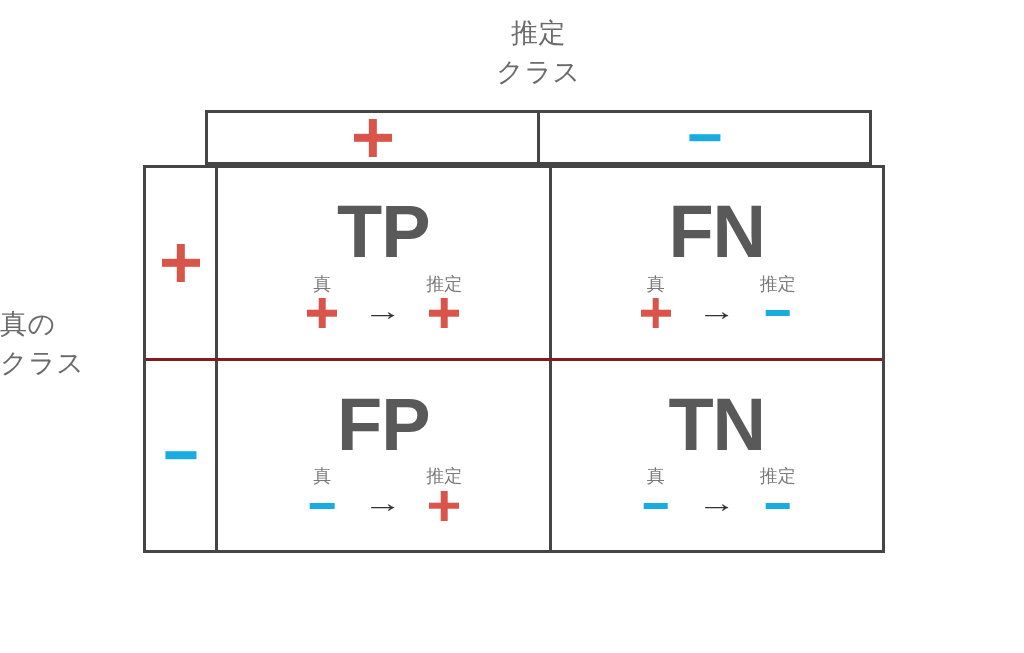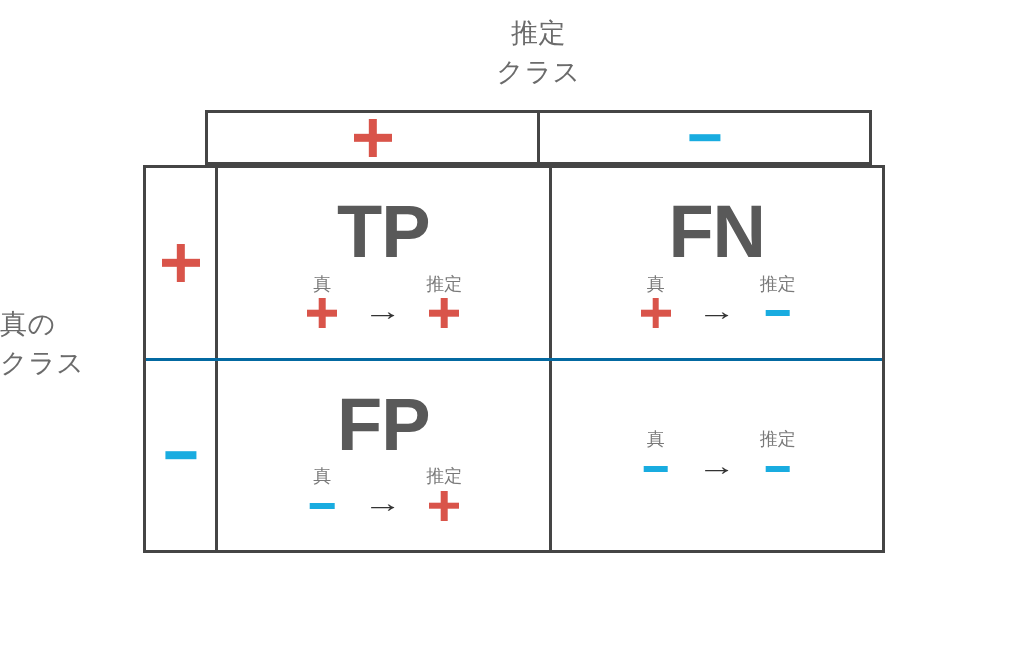--- a/index.html
+++ b/index.html
@@ -85,21 +85,21 @@
     display: flex;
     flex-direction: column;
     margin-left: 13px;
   }
   .matrix-row {
     flex: 1 1 0;
     display: flex;
     box-sizing: border-box;
   }
   .matrix-row + .matrix-row {
-    border-top: 3px solid #0369a1;
+    border-top: 3px solid #7f1d1d;
   }
   .row-head {
     width: 72px;
     flex: 0 0 72px;
     display: flex;
     align-items: center;
     justify-content: center;
     box-sizing: border-box;
     border-right: 3px solid #454545;
   }
@@ -282,20 +282,21 @@
           </div>
           <span class="trans-arrow">→</span>
           <div class="trans-part">
             <span class="trans-caption">推定</span>
             <span class="sign sign-sm sign-plus"></span>
           </div>
         </div>
       </div>
 
       <div class="cell">
+        <div class="cell-label">TN</div>
         <div class="transition">
           <div class="trans-part">
             <span class="trans-caption">真</span>
             <span class="sign sign-sm sign-minus"></span>
           </div>
           <span class="trans-arrow">→</span>
           <div class="trans-part">
             <span class="trans-caption">推定</span>
             <span class="sign sign-sm sign-minus"></span>
           </div>

